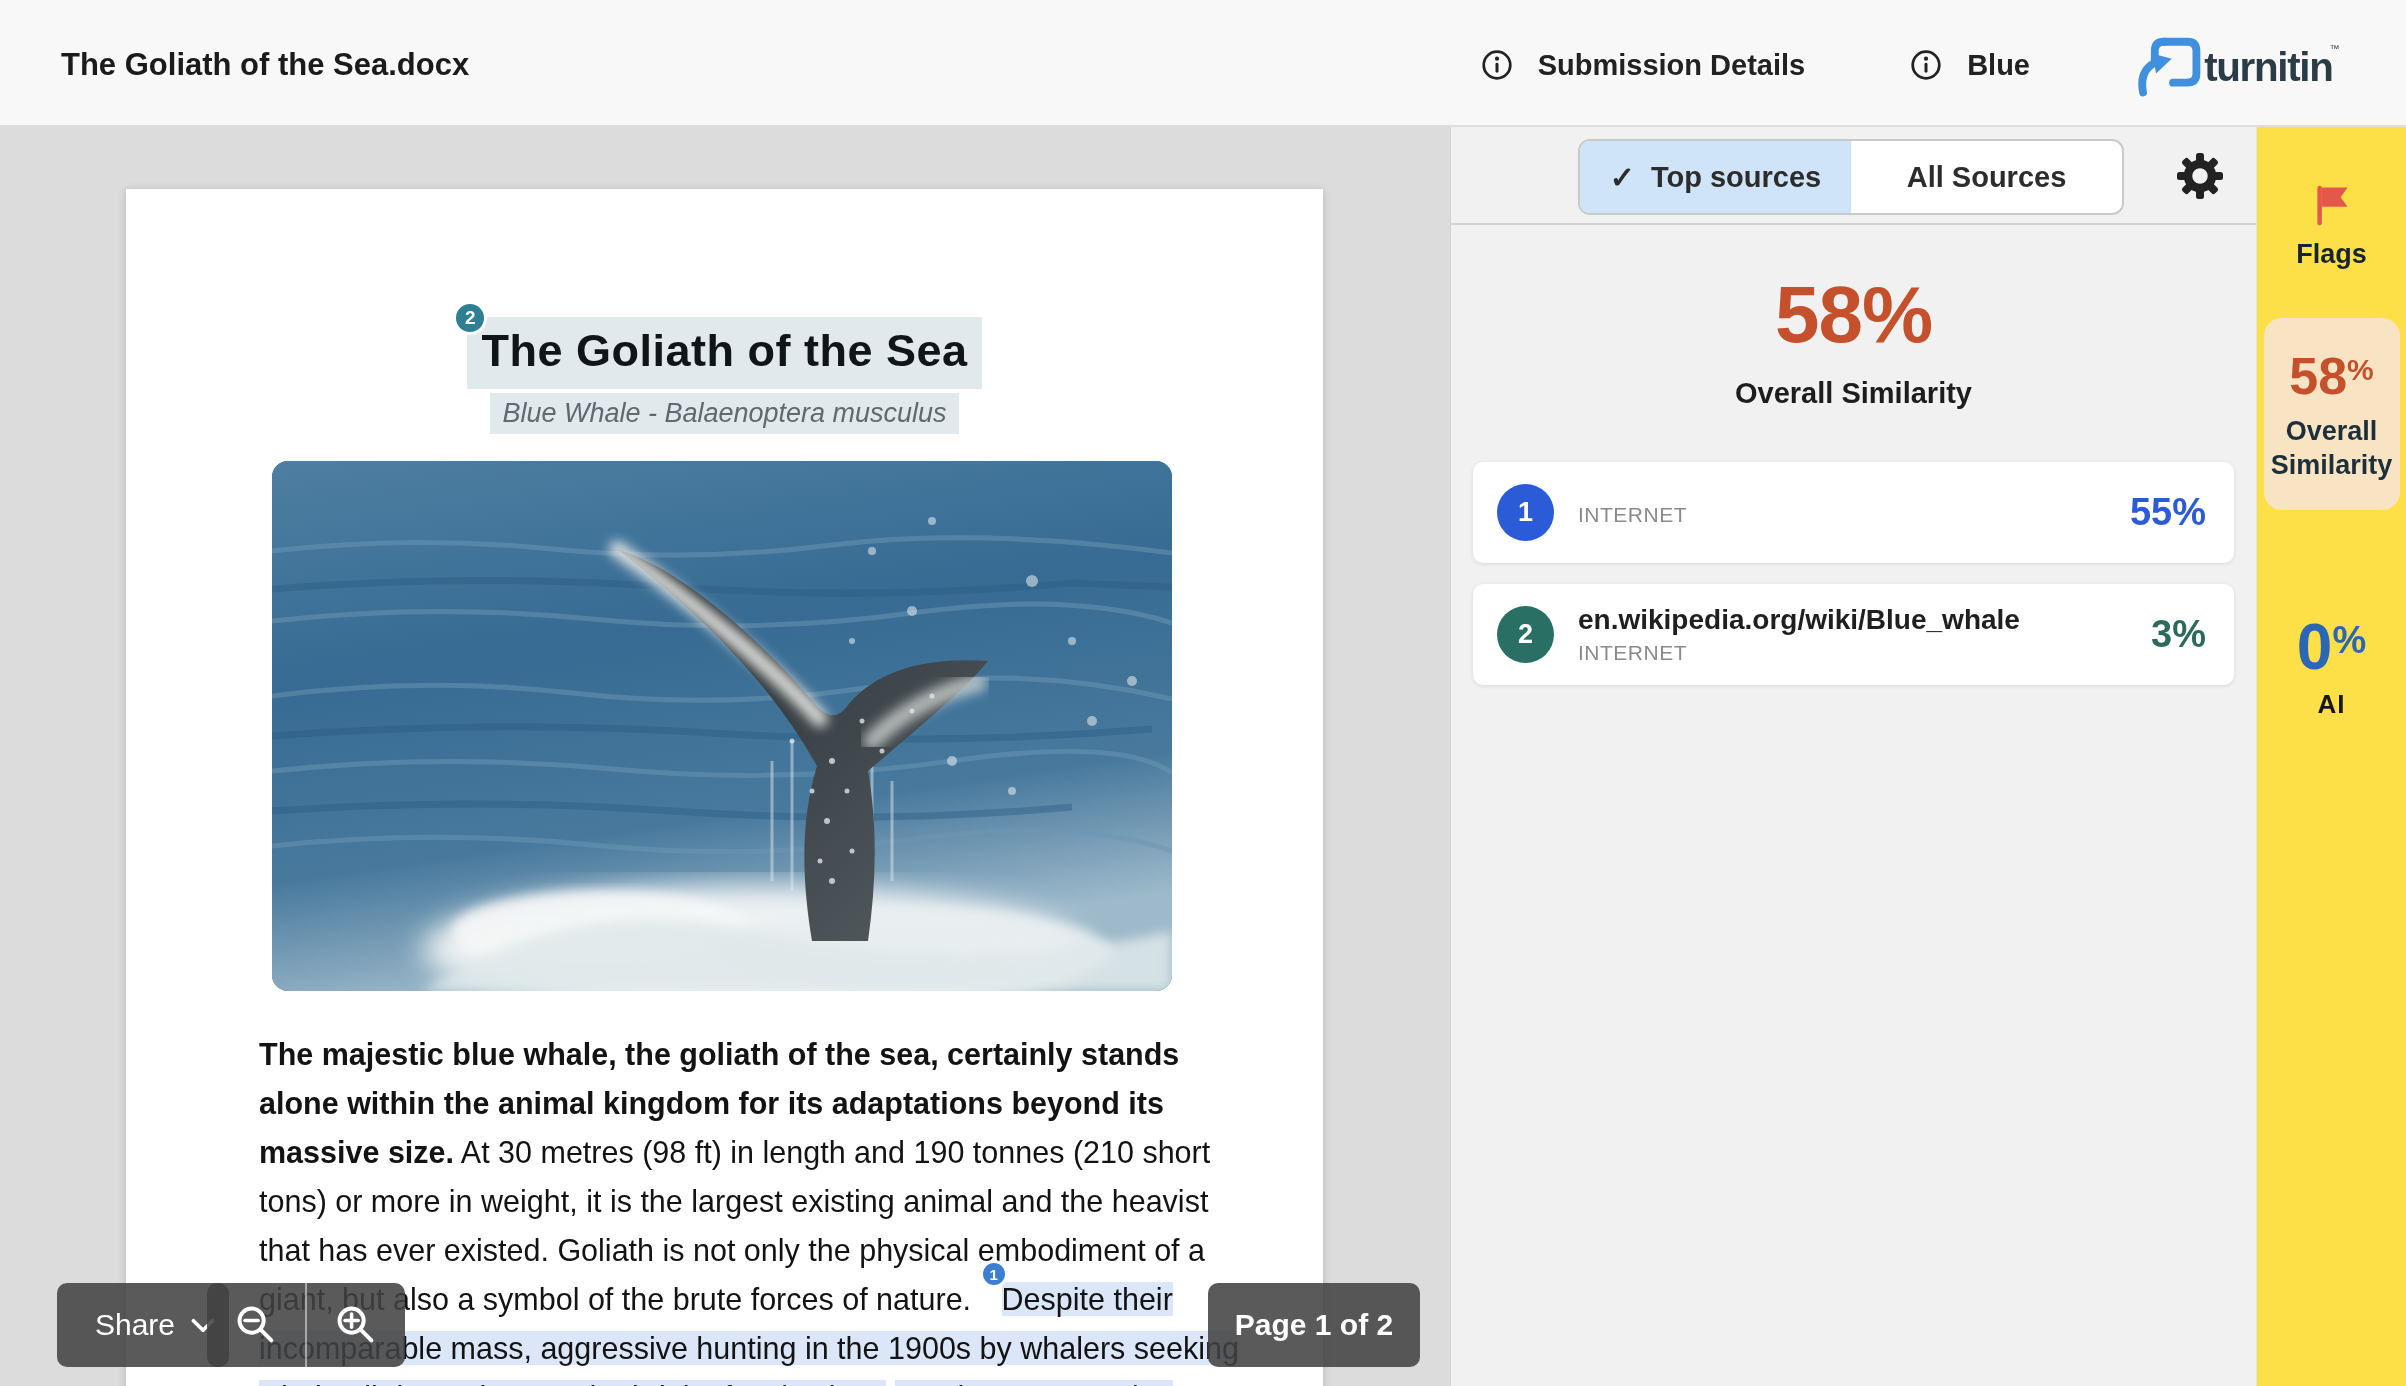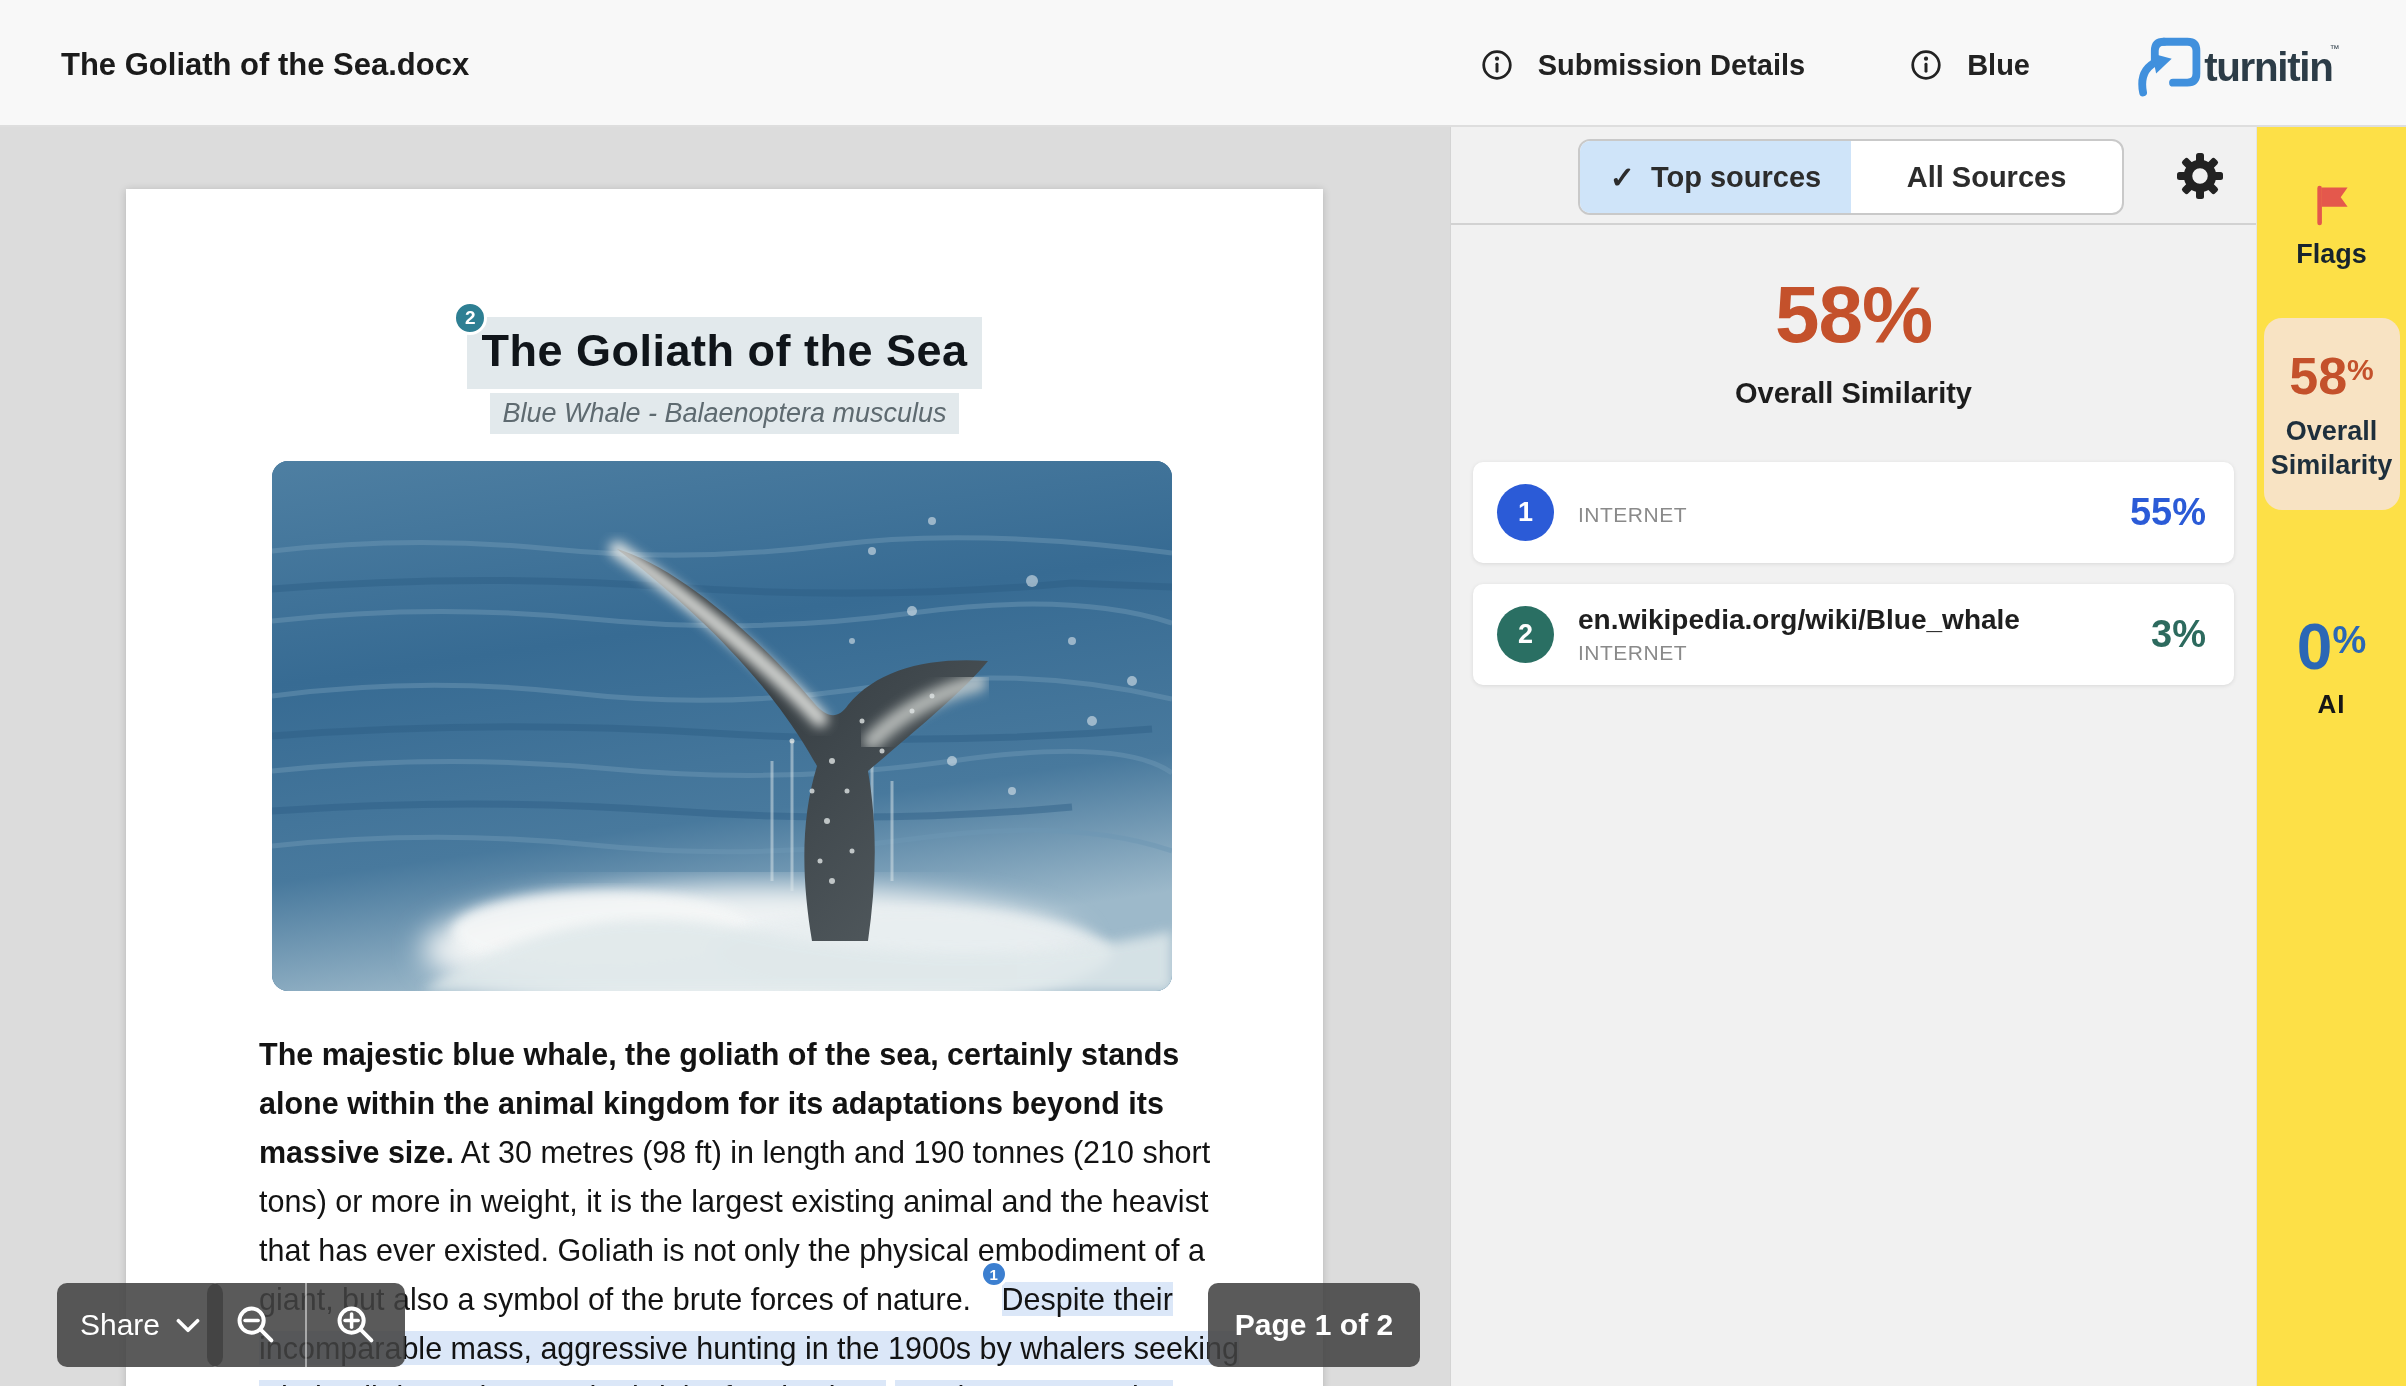--- a/index.html
+++ b/index.html
@@ -54,21 +54,21 @@
     display:inline-flex;width:28px;height:28px;border-radius:50%;box-sizing:border-box;
     background:#3c7fd0;border:3px solid #fff;color:#fff;font-size:15px;font-weight:700;
     align-items:center;justify-content:center;vertical-align:top;
     transform:translateY(-15px);margin-right:-6px;position:relative;z-index:2;cursor:pointer;
   }
   
   .ctl{
     position:absolute;height:84px;background:rgba(66,66,66,.87);border-radius:10px;
     color:#fff;display:flex;align-items:center;justify-content:center;z-index:20;
   }
-  .share-btn{left:57px;top:1156px;width:166px;gap:16px;font-size:30px;cursor:pointer;}
+  .share-btn{left:57px;top:1156px;width:148px;gap:16px;font-size:30px;cursor:pointer;padding-left:24px;}
   .zoom-ctl{left:207px;top:1156px;width:198px;padding:0;}
   .zoom-half{flex:1;height:100%;display:flex;align-items:center;justify-content:center;cursor:pointer;}
   .zoom-half:first-child{border-right:2px solid rgba(235,235,235,.55);}
   .page-pill{left:1208px;top:1156px;width:212px;font-size:30px;font-weight:700;}
   
   .panel{
     position:absolute;left:1450px;top:127px;width:806px;height:1259px;
     background:#f1f1f1;border-left:1px solid #d4d4d4;box-sizing:border-box;
   }
   .tabs-row{position:relative;height:96px;border-bottom:2px solid #d2d2d2;}

